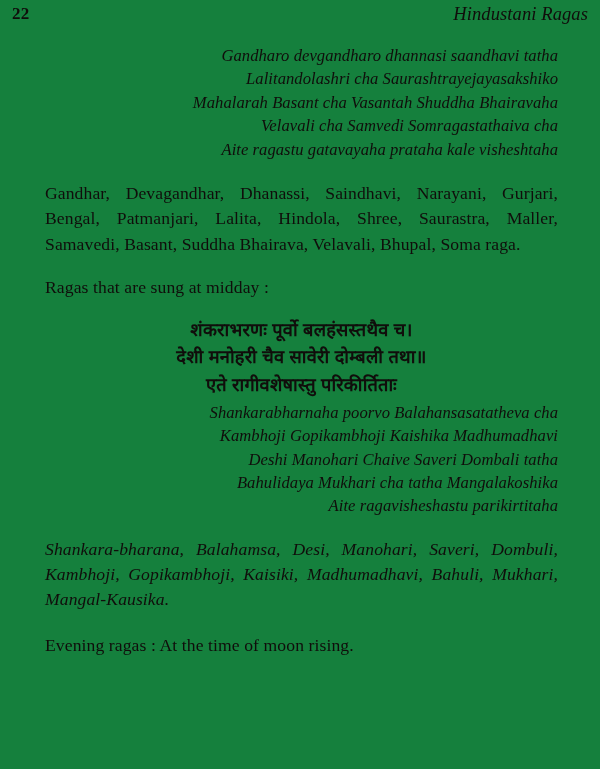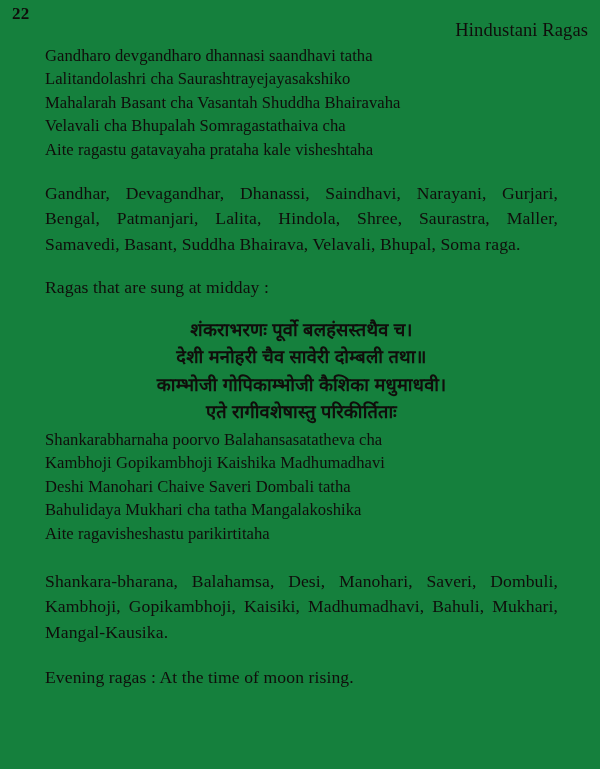--- a/index.html
+++ b/index.html
@@ -36,56 +36,58 @@
     left: 0;
     top: 0;
     font-size: 17px;
     font-weight: 700;
     letter-spacing: 0.2px;
     line-height: 20px;
   }
   .runtitle {
     position: absolute;
     right: 0;
-    top: 16px;
+    top: 0;
     font-size: 18.5px;
+    font-style: italic;
     font-weight: 400;
     line-height: 20px;
     letter-spacing: 0.1px;
   }
 
   
   .column {
     position: absolute;
     left: 45px;
     top: 44px;
     width: 513px;
   }
 
   .verse {
-    text-align: left;
+    text-align: right;
+    font-style: italic;
     font-size: 16.6px;
     line-height: 23.4px;
     letter-spacing: 0.05px;
     white-space: nowrap;
   }
   .verse .ln { display: block; }
 
   .verse-1 { margin-top: 0px; }
   .verse-2 { margin-top: 2px; }
 
   .prose {
     font-size: 17.6px;
     line-height: 25.3px;
     text-align: justify;
     text-justify: inter-word;
     letter-spacing: 0.1px;
   }
   .prose-1 { margin-top: 20px; }
-  .prose-2 { margin-top: 24px; }
+  .prose-2 { margin-top: 19px; font-style: italic; }
 
   .lead {
     font-size: 17.6px;
     line-height: 25px;
     letter-spacing: 0.1px;
   }
   .lead-midday { margin-top: 16px; }
   .lead-evening { margin-top: 20px; }
 
   .devanagari {
@@ -109,32 +111,31 @@
     <div class="folio">22</div>
     <div class="runtitle">Hindustani Ragas</div>
   </div>
 
   <div class="column">
 
     <div class="verse verse-1">
       <span class="ln">Gandharo devgandharo dhannasi saandhavi tatha</span>
       <span class="ln">Lalitandolashri cha Saurashtrayejayasakshiko</span>
       <span class="ln">Mahalarah Basant cha Vasantah Shuddha Bhairavaha</span>
-      <span class="ln">Velavali cha Bhupalah Somragastathaiva cha</span>
+      <span class="ln">Velavali cha Samvedi Somragastathaiva cha</span>
       <span class="ln">Aite ragastu gatavayaha prataha kale visheshtaha</span>
     </div>
 
     <p class="prose prose-1">Gandhar, Devagandhar, Dhanassi, Saindhavi, Narayani, Gurjari, Bengal, Patmanjari, Lalita, Hindola, Shree, Saurastra, Maller, Samavedi, Basant, Suddha Bhairava, Velavali, Bhupal, Soma raga.</p>
 
     <p class="lead lead-midday">Ragas that are sung at midday :</p>
 
     <div class="devanagari">
       <span class="ln">शंकराभरणः पूर्वो बलहंसस्तथैव च।</span>
       <span class="ln">देशी मनोहरी चैव सावेरी दोम्बली तथा॥</span>
-      <span class="ln">काम्भोजी गोपिकाम्भोजी कैशिका मधुमाधवी।</span>
       <span class="ln">एते रागीवशेषास्तु परिकीर्तिताः</span>
     </div>
 
     <div class="verse verse-2">
       <span class="ln">Shankarabharnaha poorvo Balahansasatatheva cha</span>
       <span class="ln">Kambhoji Gopikambhoji Kaishika Madhumadhavi</span>
       <span class="ln">Deshi Manohari Chaive Saveri Dombali tatha</span>
       <span class="ln">Bahulidaya Mukhari cha tatha Mangalakoshika</span>
       <span class="ln">Aite ragavisheshastu parikirtitaha</span>
     </div>

